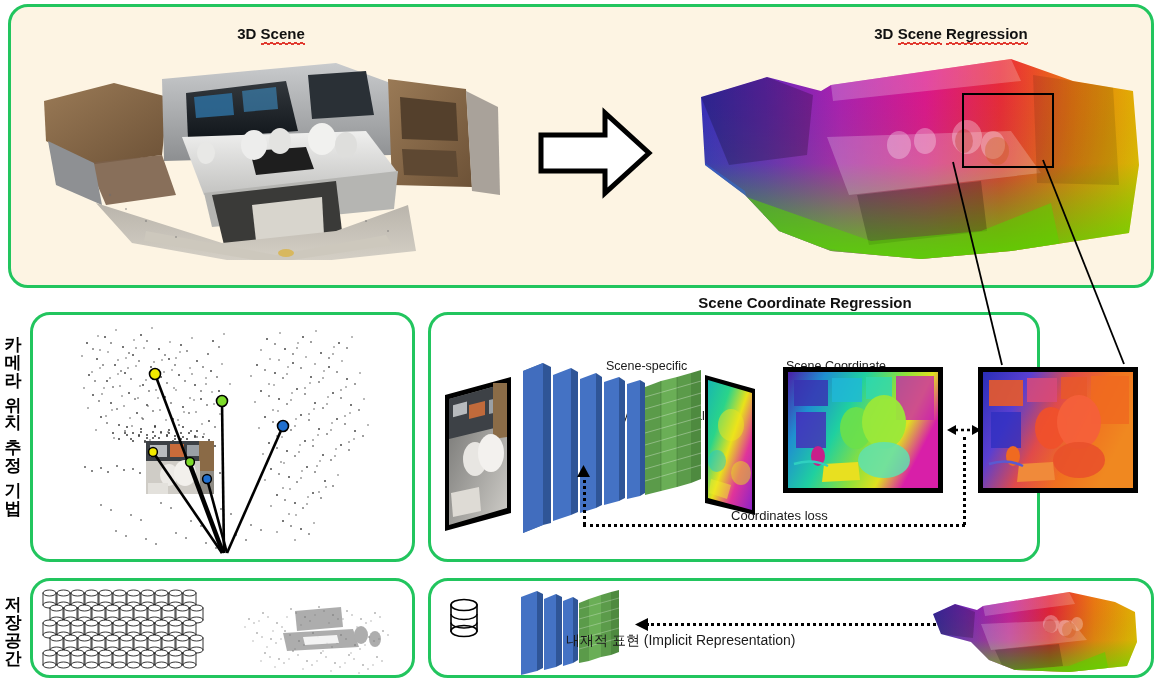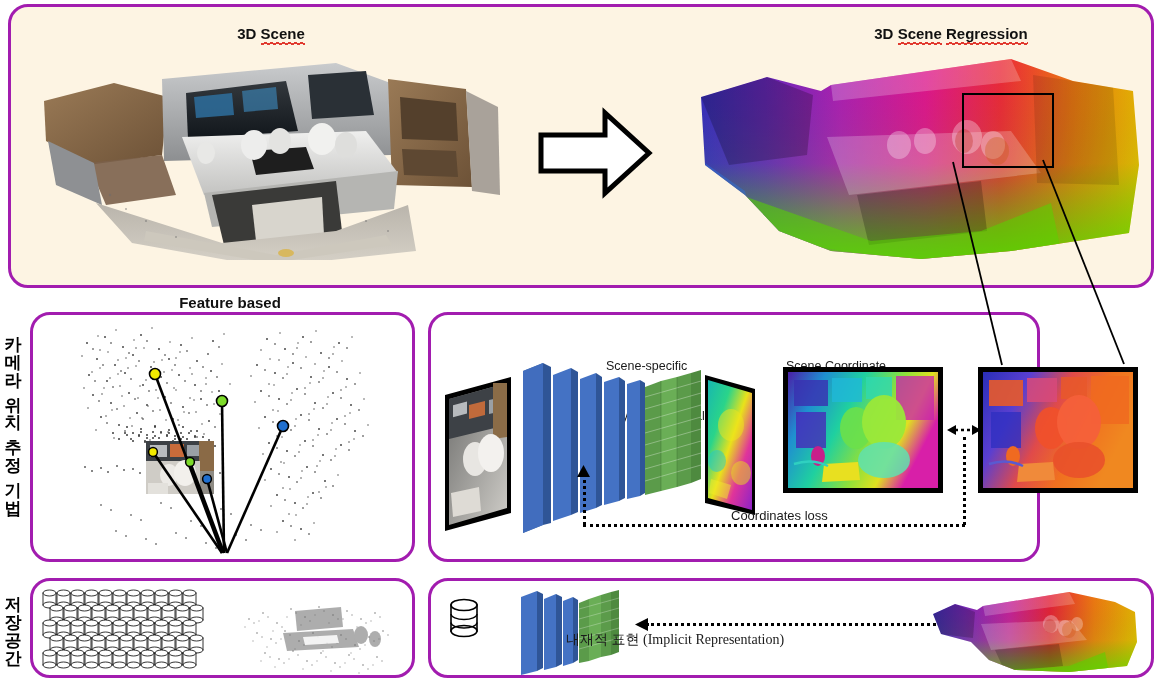--- a/index.html
+++ b/index.html
@@ -1,20 +1,20 @@
 <!DOCTYPE html>
 <html><head>
 <meta charset="utf-8">
 <style>
   html,body{margin:0;padding:0;background:#ffffff;}
   body{width:1162px;height:685px;font-family:"Liberation Sans",sans-serif;position:relative;overflow:hidden;}
   .stage{position:absolute;left:0;top:0;width:1162px;height:685px;}
 
   
-  .panel{position:absolute;border:3px solid #a21caf;border-radius:20px;box-sizing:border-box;background:#fff;}
+  .panel{position:absolute;border:3px solid #22c55e;border-radius:20px;box-sizing:border-box;background:#fff;}
   .panel.cream{background:#fdf4e3;}
 
   
   .title{position:absolute;font-weight:bold;color:#111;text-align:center;white-space:nowrap;}
   .sq{position:relative;display:inline-block;}
   .sq::after{content:"";position:absolute;left:0;right:0;bottom:-3px;height:3px;
     background-image:radial-gradient(circle at 1.5px 2.6px,#e03a2f 1.5px,transparent 1.6px),
                      radial-gradient(circle at 4.5px 0.6px,#e03a2f 1.5px,transparent 1.6px);
     background-size:6px 3px;background-repeat:repeat-x;}
 
@@ -186,21 +186,21 @@
 
           <path d="M60,150 L190,196 L300,186 L370,158 L380,206 L230,216 L96,196 Z" fill="#57d400" opacity=".55"></path>
           <path d="M24,118 L64,146 L72,180 L30,148 Z" fill="#2f6fd8" opacity=".5"></path>
         </g>
       </svg>
     </div>
 
     <div style="position:absolute;left:951px;top:86px;width:92px;height:75px;border:2.5px solid #000;box-sizing:border-box;"></div>
   </div>
 
-  <div class="title" style="left:85px;top:294px;width:290px;font-size:15px;">Feature based</div>
+  <div class="title" style="left:565px;top:294px;width:480px;font-size:15px;">Scene Coordinate Regression</div>
 
   <div class="klabel" style="left:0px;top:336px;width:26px;font-size:17px;">
     <span>카</span>
     <span>메</span>
     <span>라</span>
     <span style="height:7px"></span>
     <span>위</span>
     <span>치</span>
     <span style="height:7px"></span>
     <span>추</span>
@@ -672,21 +672,21 @@
         </g>
       </svg>
     </div>
 
     <div class="hdots" style="position:absolute;left:215px;top:42px;width:290px;"></div>
     <div style="position:absolute;left:204px;top:36px;width:14px;height:13px;">
       <svg width="14" height="13" viewBox="0 0 14 13">
           <polygon points="0,6.5 13,0 13,13" fill="#000"></polygon>
         </svg>
     </div>
-    <div class="cap" style="left:135px;top:50px;font-size:14px;font-family:Liberation Serif, serif;">내재적 표현 (Implicit Representation)</div>
+    <div class="cap" style="left:135px;top:50px;font-size:14px;font-family:Liberation Sans, sans-serif;">내재적 표현 (Implicit Representation)</div>
 
     <div class="meshwrap" style="left:488px;top:5px;width:225px;height:90px;">
       <svg width="225" height="90" viewBox="0 0 225 90">
         <defs>
           <linearGradient id="lcx" x1="0" y1="0" x2="1" y2="0">
             <stop offset="0.00" stop-color="#2b2fc0"></stop>
             <stop offset="0.20" stop-color="#7a27bf"></stop>
             <stop offset="0.40" stop-color="#c81f9f"></stop>
             <stop offset="0.58" stop-color="#e8203a"></stop>
             <stop offset="0.78" stop-color="#f07a12"></stop>

